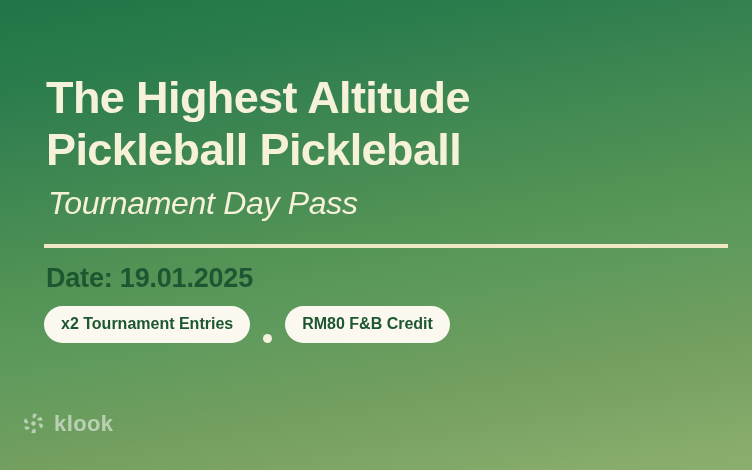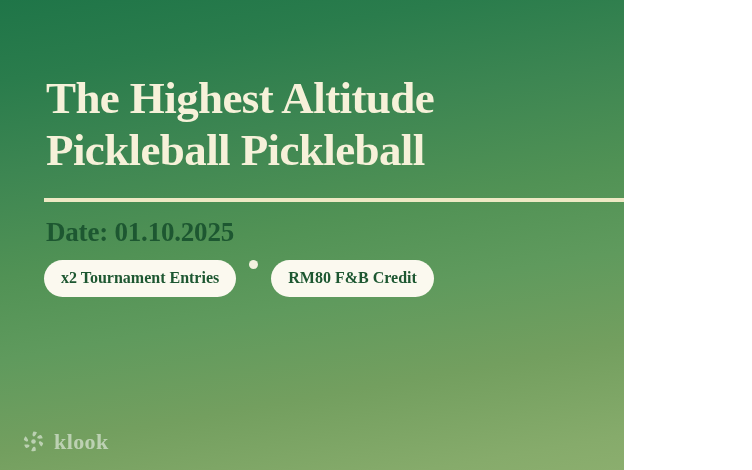--- a/index.html
+++ b/index.html
@@ -8,34 +8,33 @@
   }
   body {
     width: 752px;
     height: 470px;
     overflow: hidden;
     font-family: "Liberation Sans", sans-serif;
   }
 
   .banner {
     position: relative;
-    width: 624px;
+    width: 752px;
     height: 470px;
     box-sizing: border-box;
     background: linear-gradient(170deg,
         #1f7548 0%,
         #2a7c4c 14%,
         #3d8652 30%,
         #519255 48%,
         #5f9a5d 62%,
         #739f5f 78%,
         #86ab6b 94%,
         #8bae6e 100%);
     overflow: hidden;
-    font-family: Liberation Serif, serif;
   }
 
   .content {
     position: absolute;
     left: 46px;
     top: 72px;
     width: 680px;
   }
 
   .headline {
@@ -84,21 +83,21 @@
     font-weight: bold;
     font-size: 27px;
     line-height: 32px;
     letter-spacing: -0.2px;
     margin: 14px 0 0 0;
     white-space: nowrap;
   }
 
   .pill-row {
     display: flex;
-    align-items: flex-start;
+    align-items: flex-end;
     margin: 12px 0 0 -2px;
   }
   .pill {
     background: #fbf9ef;
     color: #1d5731;
     font-weight: bold;
     font-size: 16px;
     line-height: 1;
     border-radius: 999px;
     padding: 10px 17px 11px 17px;
@@ -109,21 +108,21 @@
     height: 9px;
     border-radius: 50%;
     background: #f4f1df;
     margin: 0 13px;
     flex: none;
   }
 
   .klook-logo {
     position: absolute;
     left: 21px;
-    bottom: 16px;
+    bottom: 34px;
     display: flex;
     align-items: center;
     opacity: 0.52;
   }
   .klook-mark {
     width: 25px;
     height: 25px;
     flex: none;
     margin-right: 8px;
   }
@@ -140,25 +139,26 @@
 
 <div class="banner">
 
   <div class="content">
 
     <h1 class="headline">
       <span class="headline-line">The Highest Altitude</span>
       <span class="headline-line">Pickleball Pickleball</span>
     </h1>
 
+    <div class="subtitle">Tournament Day Pass</div>
 
 
     <div class="divider"></div>
 
-    <div class="date-line">Date: 01.10.2025</div>
+    <div class="date-line">Date: 19.01.2025</div>
 
     <div class="pill-row">
       <span class="pill">x2 Tournament Entries</span>
       <span class="pill-dot"></span>
       <span class="pill">RM80 F&amp;B Credit</span>
     </div>
 
   </div>
 
   <div class="klook-logo">

